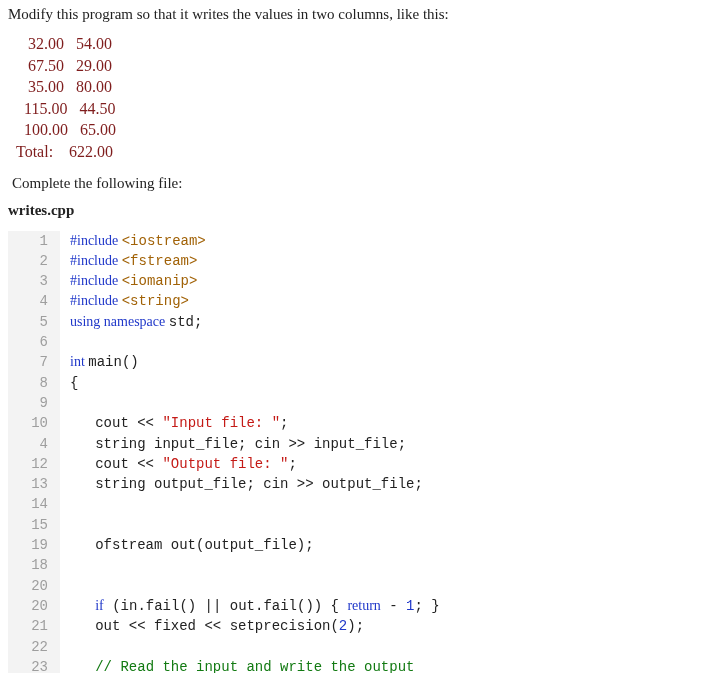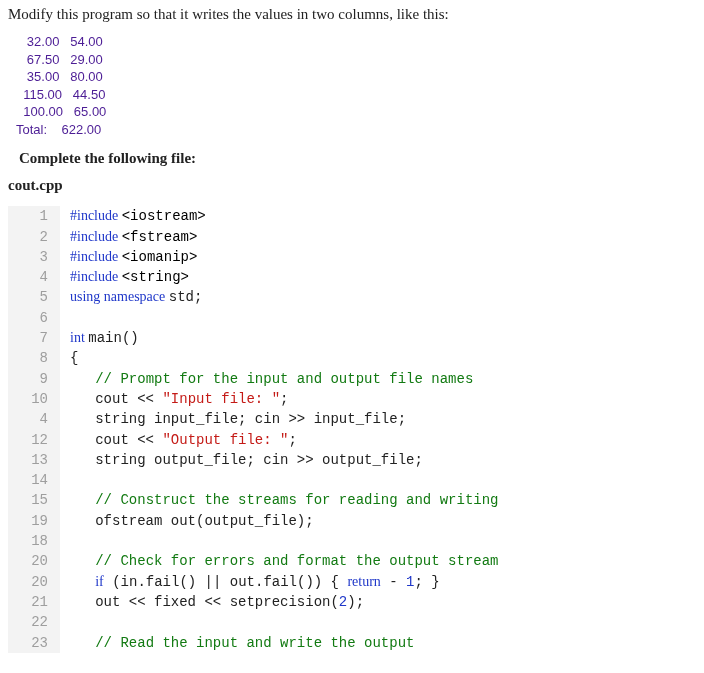--- a/index.html
+++ b/index.html
@@ -7,28 +7,28 @@
     padding: 6px 8px;
     font-family: "Times New Roman", Times, serif;
     font-size: 15px;
     color: #222;
     background: #fff;
     width: 704px;
     box-sizing: border-box;
   }
   .prompt { margin: 0 0 10px 0; }
   .sample-block {
-    font-family: Liberation Sans, sans-serif;
-    font-size: 13px;
+    font-family: Liberation Serif, serif;
+    font-size: 16px;
     white-space: pre;
     margin: 0 0 12px 8px;
     line-height: 1.35;
-    color: #4c1d95;
+    color: #7f1d1d;
   }
-  .complete { margin: 0 0 10px 11px; font-weight: bold; }
+  .complete { margin: 0 0 10px 4px; }
   .filename {
     font-family: "Times New Roman", Times, serif;
     font-weight: bold;
     font-size: 15px;
     margin: 0 0 12px 0;
   }
   .code-area {
     font-family: Consolas, "Courier New", monospace;
     font-size: 14px;
     line-height: 1.45;
@@ -47,37 +47,37 @@
     box-sizing: border-box;
   }
   .src {
     padding-left: 10px;
     white-space: pre;
   }
   .kw   { color: #1f37c9; font-family: Liberation Serif, serif; }   
   .str  { color: #c41a16; }   
   .cmt  { color: #127a12; }   
   .num  { color: #1f37c9; }
-  .pp   { color: #000000; }
+  .pp   { color: #a16207; }
 </style>
 </head>
 <body>
 
 <p class="prompt">Modify this program so that it writes the values in two columns, like this:</p>
 
 <div class="sample-block">   32.00   54.00
    67.50   29.00
    35.00   80.00
   115.00   44.50
   100.00   65.00
 Total:    622.00</div>
 
 <p class="complete">Complete the following file:</p>
 
-<p class="filename">cout.cpp</p>
+<p class="filename">writes.cpp</p>
 
 <div class="code-area">
     <div class="code-line">
       <div class="gutter">1</div>
       <div class="src"><span class="kw">#include </span><span class="pp">&lt;iostream&gt;</span></div>
     </div>
     <div class="code-line">
       <div class="gutter">2</div>
       <div class="src"><span class="kw">#include </span><span class="pp">&lt;fstream&gt;</span></div>
     </div>
@@ -100,21 +100,21 @@
     <div class="code-line">
       <div class="gutter">7</div>
       <div class="src"><span class="kw">int </span><span>main()</span></div>
     </div>
     <div class="code-line">
       <div class="gutter">8</div>
       <div class="src"><span>{</span></div>
     </div>
     <div class="code-line">
       <div class="gutter">9</div>
-      <div class="src"><span>   </span><span class="cmt">// Prompt for the input and output file names</span></div>
+      <div class="src"><span>   </span></div>
     </div>
     <div class="code-line">
       <div class="gutter">10</div>
       <div class="src"><span>   cout &lt;&lt; </span><span class="str">"Input file: "</span><span>;</span></div>
     </div>
     <div class="code-line">
       <div class="gutter">4</div>
       <div class="src"><span>   string input_file; cin &gt;&gt; input_file;</span></div>
     </div>
     <div class="code-line">
@@ -124,33 +124,32 @@
     <div class="code-line">
       <div class="gutter">13</div>
       <div class="src"><span>   string output_file; cin &gt;&gt; output_file;</span></div>
     </div>
     <div class="code-line">
       <div class="gutter">14</div>
       <div class="src"><span></span></div>
     </div>
     <div class="code-line">
       <div class="gutter">15</div>
-      <div class="src"><span>   </span><span class="cmt">// Construct the streams for reading and writing</span></div>
+      <div class="src"><span>   </span></div>
     </div>
     <div class="code-line">
       <div class="gutter">19</div>
       <div class="src"><span>   ofstream out(output_file);</span></div>
     </div>
     <div class="code-line">
       <div class="gutter">18</div>
       <div class="src"><span></span></div>
     </div>
     <div class="code-line">
       <div class="gutter">20</div>
-      <div class="src"><span>   </span><span class="cmt">// Check for errors and format the output stream</span></div>
     </div>
     <div class="code-line">
       <div class="gutter">20</div>
       <div class="src"><span>   </span><span class="kw">if</span><span> (in.fail() || out.fail()) { </span><span class="kw">return</span><span> - </span><span class="num">1</span><span>; }</span></div>
     </div>
     <div class="code-line">
       <div class="gutter">21</div>
       <div class="src"><span>   out &lt;&lt; fixed &lt;&lt; setprecision(</span><span class="num">2</span><span>);</span></div>
     </div>
     <div class="code-line">

